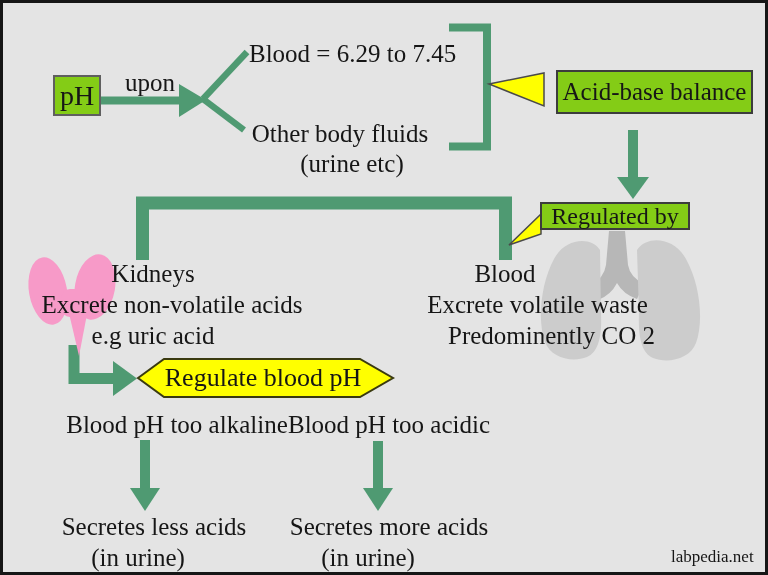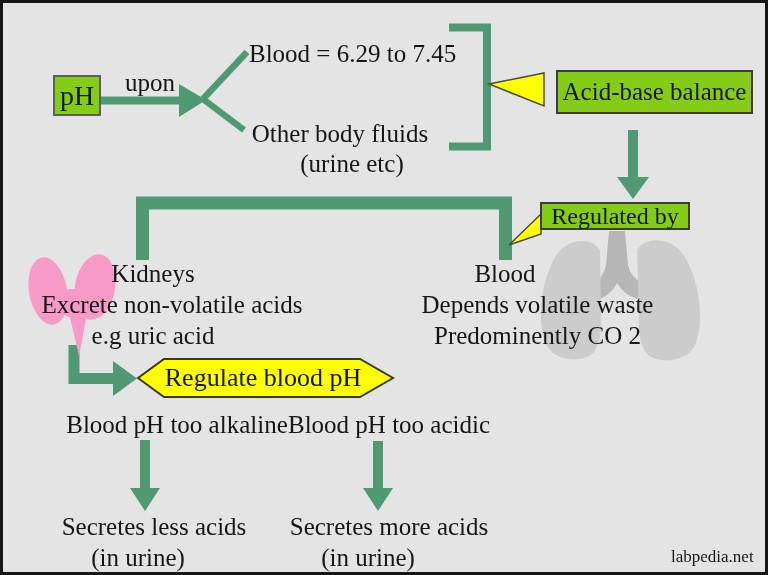--- a/index.html
+++ b/index.html
@@ -126,22 +126,22 @@
   <div class="txt" style="left:246px;top:36px;text-align:left;">Blood = 6.29 to 7.45</div>
 
   <div class="txt" style="left:245px;top:116px;width:184px;">Other body fluids</div>
   <div class="txt" style="left:257px;top:146px;width:184px;">(urine etc)</div>
 
   <div class="txt" style="left:35px;top:287px;width:268px;">Excrete non-volatile acids</div>
   <div class="txt" style="left:100px;top:256px;width:100px;">Kidneys</div>
   <div class="txt" style="left:85px;top:318px;width:130px;">e.g uric acid</div>
 
   <div class="txt" style="left:452px;top:256px;width:100px;">Blood</div>
-  <div class="txt" style="left:412px;top:287px;width:245px;">Depends volatile waste</div>
-  <div class="txt" style="left:412px;top:318px;width:245px;">Predominently CO 2</div>
+  <div class="txt" style="left:412px;top:287px;width:245px;">Excrete volatile waste</div>
+  <div class="txt" style="left:426px;top:318px;width:245px;">Predominently CO 2</div>
 
   <div class="txt" style="left:30px;top:407px;width:232px;margin-left:28px;">Blood pH too alkaline</div>
   <div class="txt" style="left:55px;top:509px;width:192px;">Secretes less acids</div>
 
   <div class="txt" style="left:282px;top:407px;width:208px;">Blood pH too acidic</div>
   <div class="txt" style="left:75px;top:540px;width:120px;">(in urine)</div>
 
   <div class="txt" style="left:283px;top:509px;width:206px;">Secretes more acids</div>
   <div class="txt" style="left:305px;top:540px;width:120px;">(in urine)</div>
 

